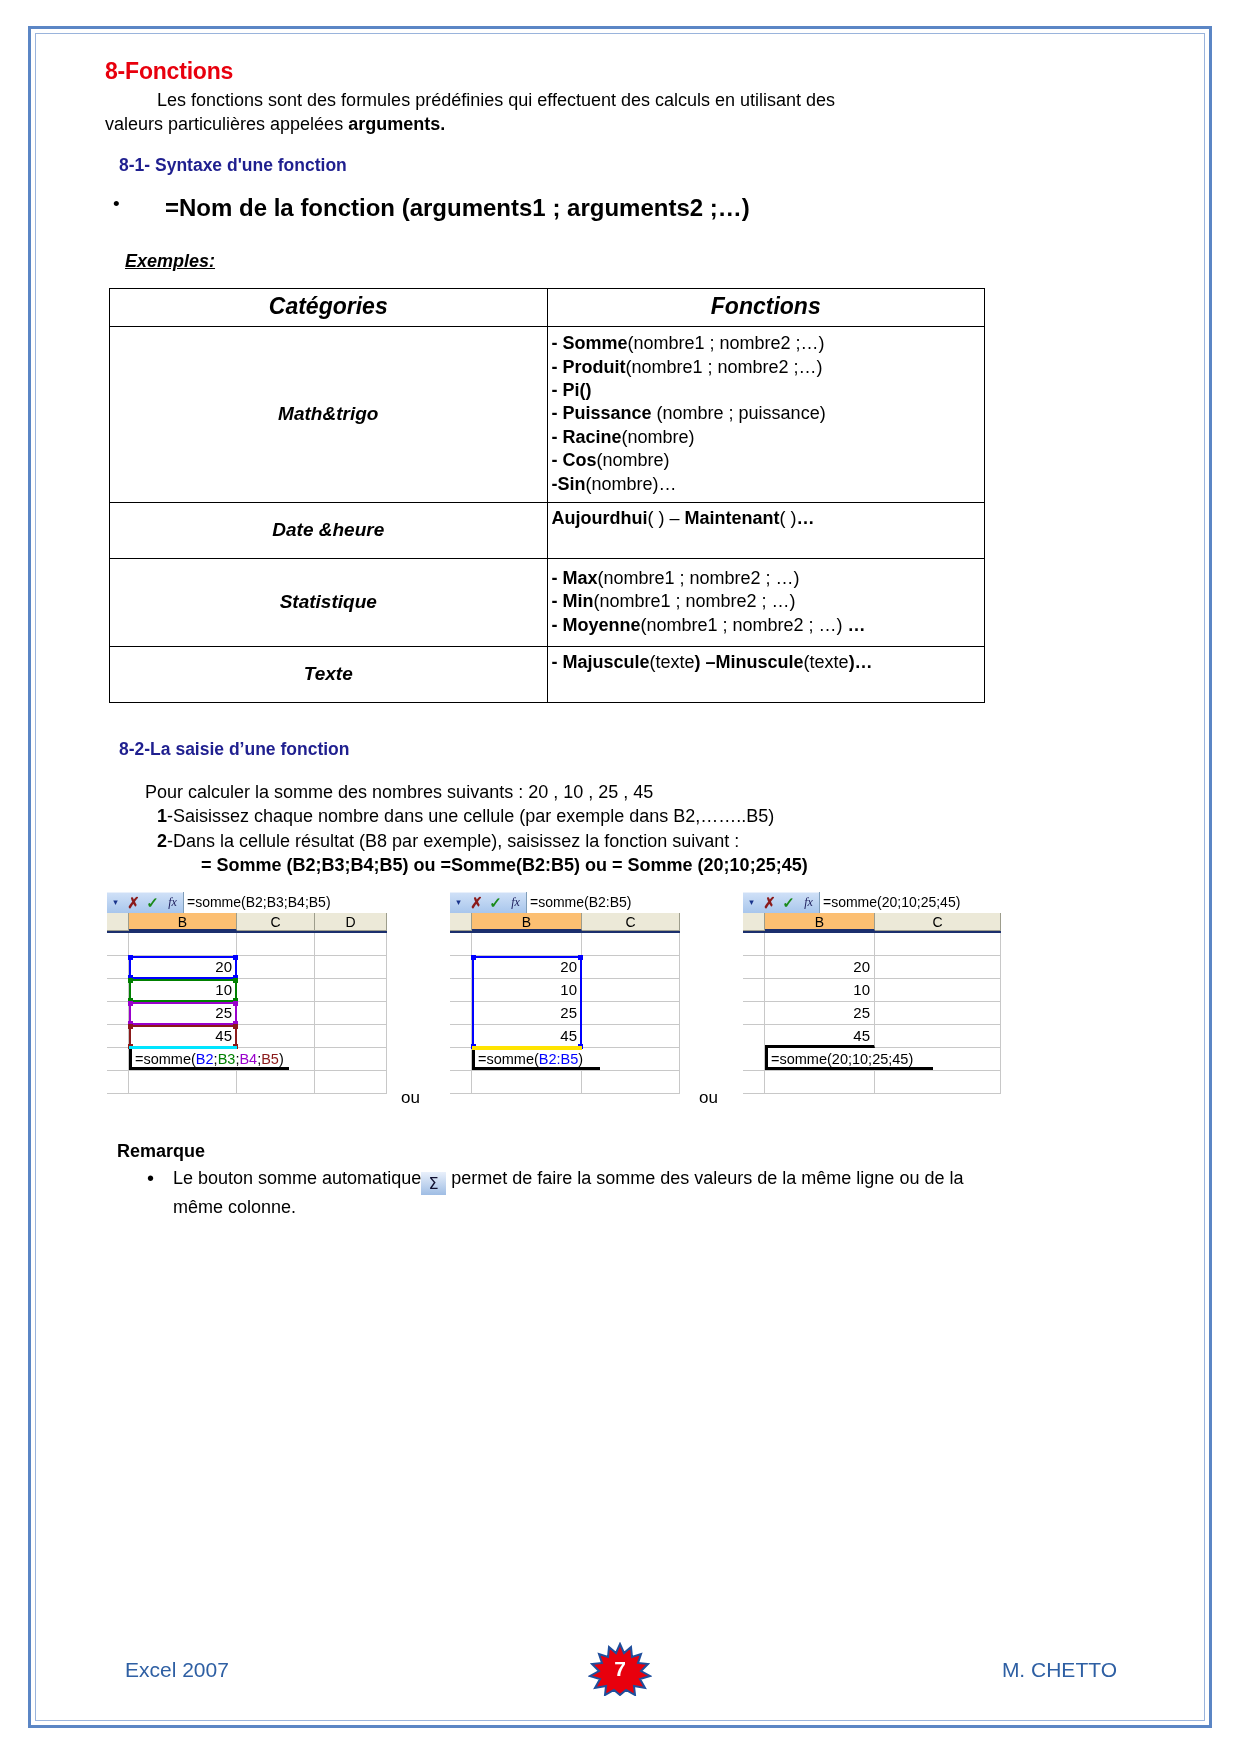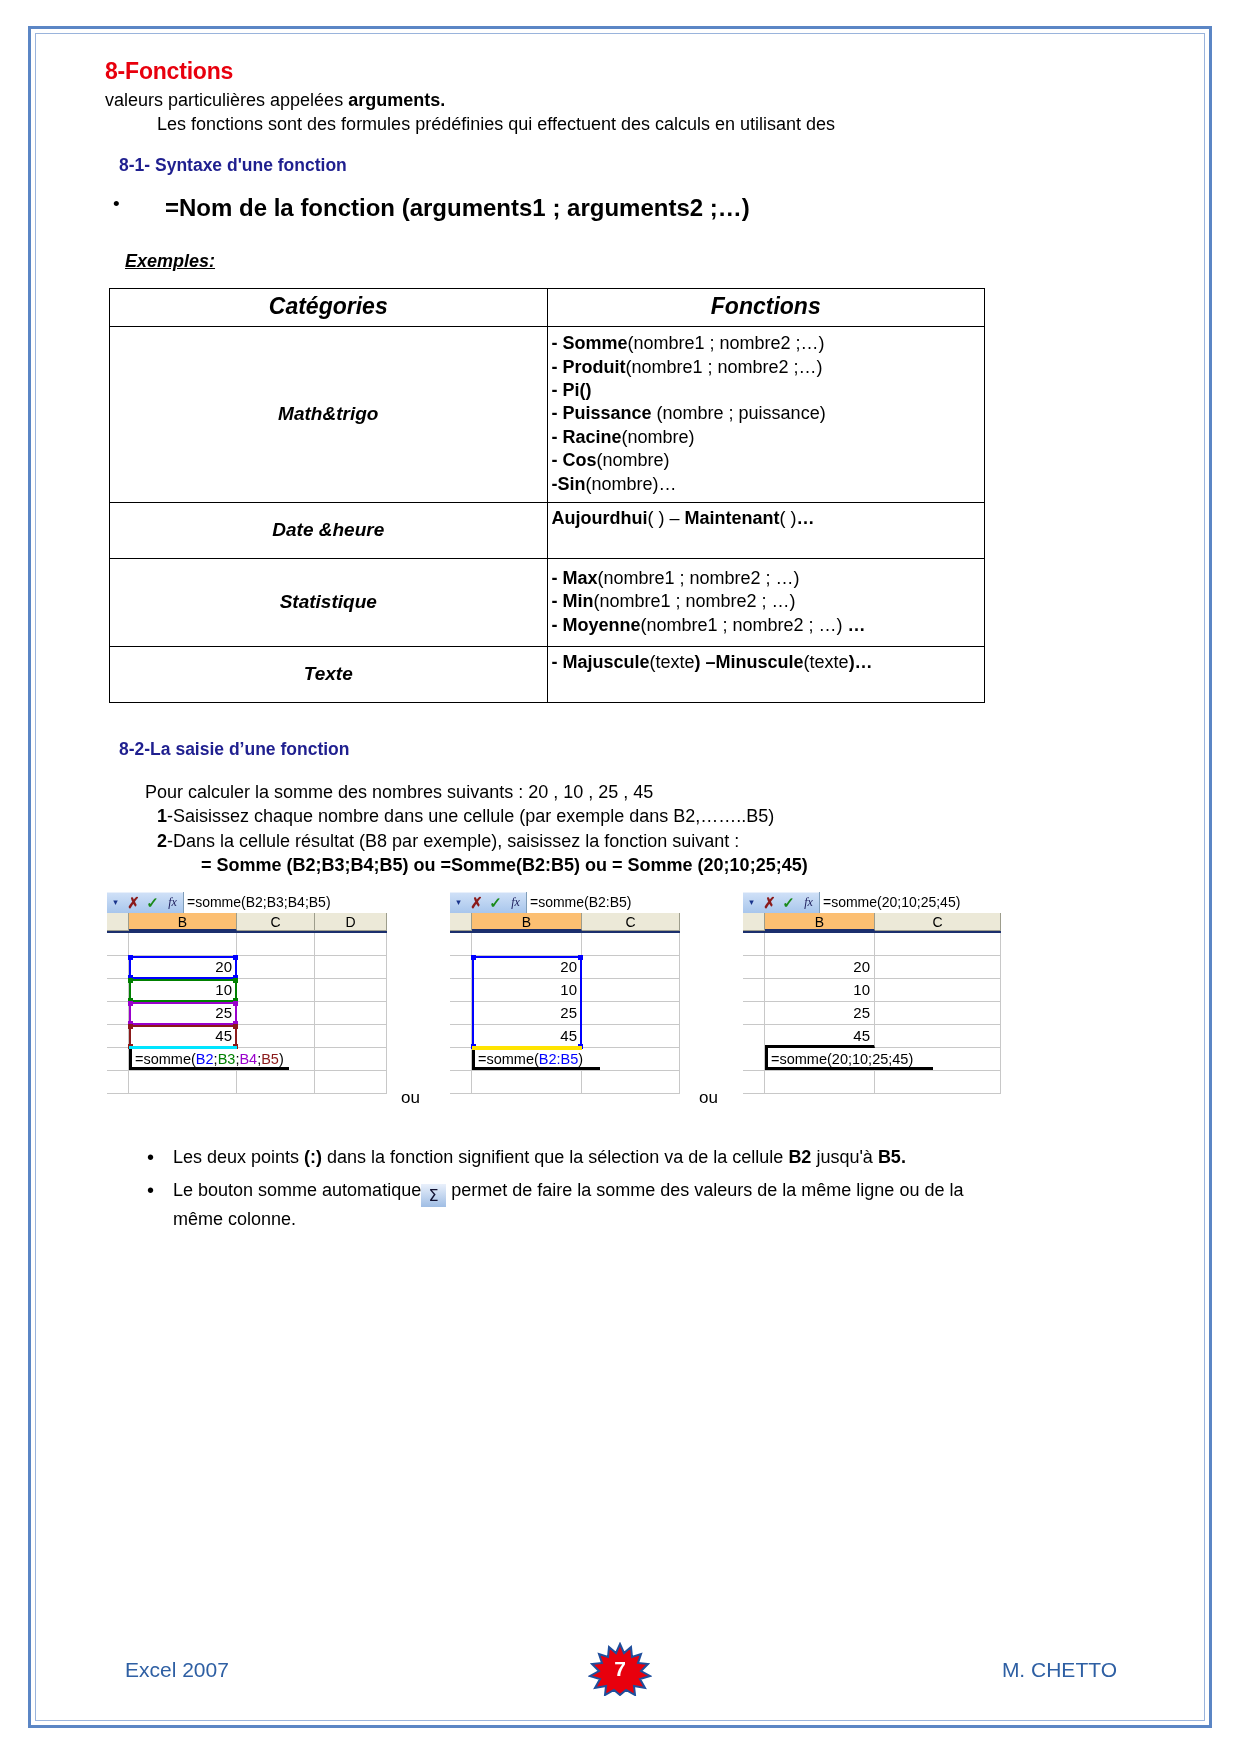--- a/index.html
+++ b/index.html
@@ -295,25 +295,25 @@
 <body>
 
 <div class="page-frame">
   <div class="page-frame-inner"></div>
 </div>
 
 <div class="content">
 
   <div class="h-red">8-Fonctions</div>
 
+  <div class="para indent">
+    <span>Les fonctions sont des formules prédéfinies qui effectuent des calculs en utilisant des</span>
+  </div>
   <div class="para" style="text-indent:0;">
     <span>valeurs particulières appelées </span><b>arguments.</b>
-  </div>
-  <div class="para indent">
-    <span>Les fonctions sont des formules prédéfinies qui effectuent des calculs en utilisant des</span>
   </div>
 
   <div style="height:18px"></div>
   <div class="h-blue">8-1- Syntaxe d'une fonction</div>
 
   <div style="height:16px"></div>
   <ul class="bul">
     <li style="padding-left:60px;">
       <b>=Nom de la fonction (arguments1 ; arguments2 ;…)</b>
     </li>
@@ -578,24 +578,22 @@
           <div class="rh" style="width:22px;"></div>
             <div class="cell" style="width:110px;"></div>
             <div class="cell" style="width:126px;"></div>
         </div>
       </div>
     </div>
 
   </div>
 
   <div style="height:14px"></div>
+  <div class="remarque-title">Remarque</div>
   <ul class="bul2">
-    <li>
-      <span>Les deux points </span><b>(:)</b><span> dans la fonction signifient que la sélection va de la cellule </span><b>B2</b><span> jusqu'à </span><b>B5.</b>
-    </li>
     <li>
       <span>Le bouton somme automatique</span><span class="sigma-btn">Σ</span><span> permet de faire la somme des valeurs de la même ligne ou de la même colonne.</span>
     </li>
   </ul>
 
 </div>
 
 <div class="footer">
   <div class="left">Excel 2007</div>
   <div class="star-wrap">

